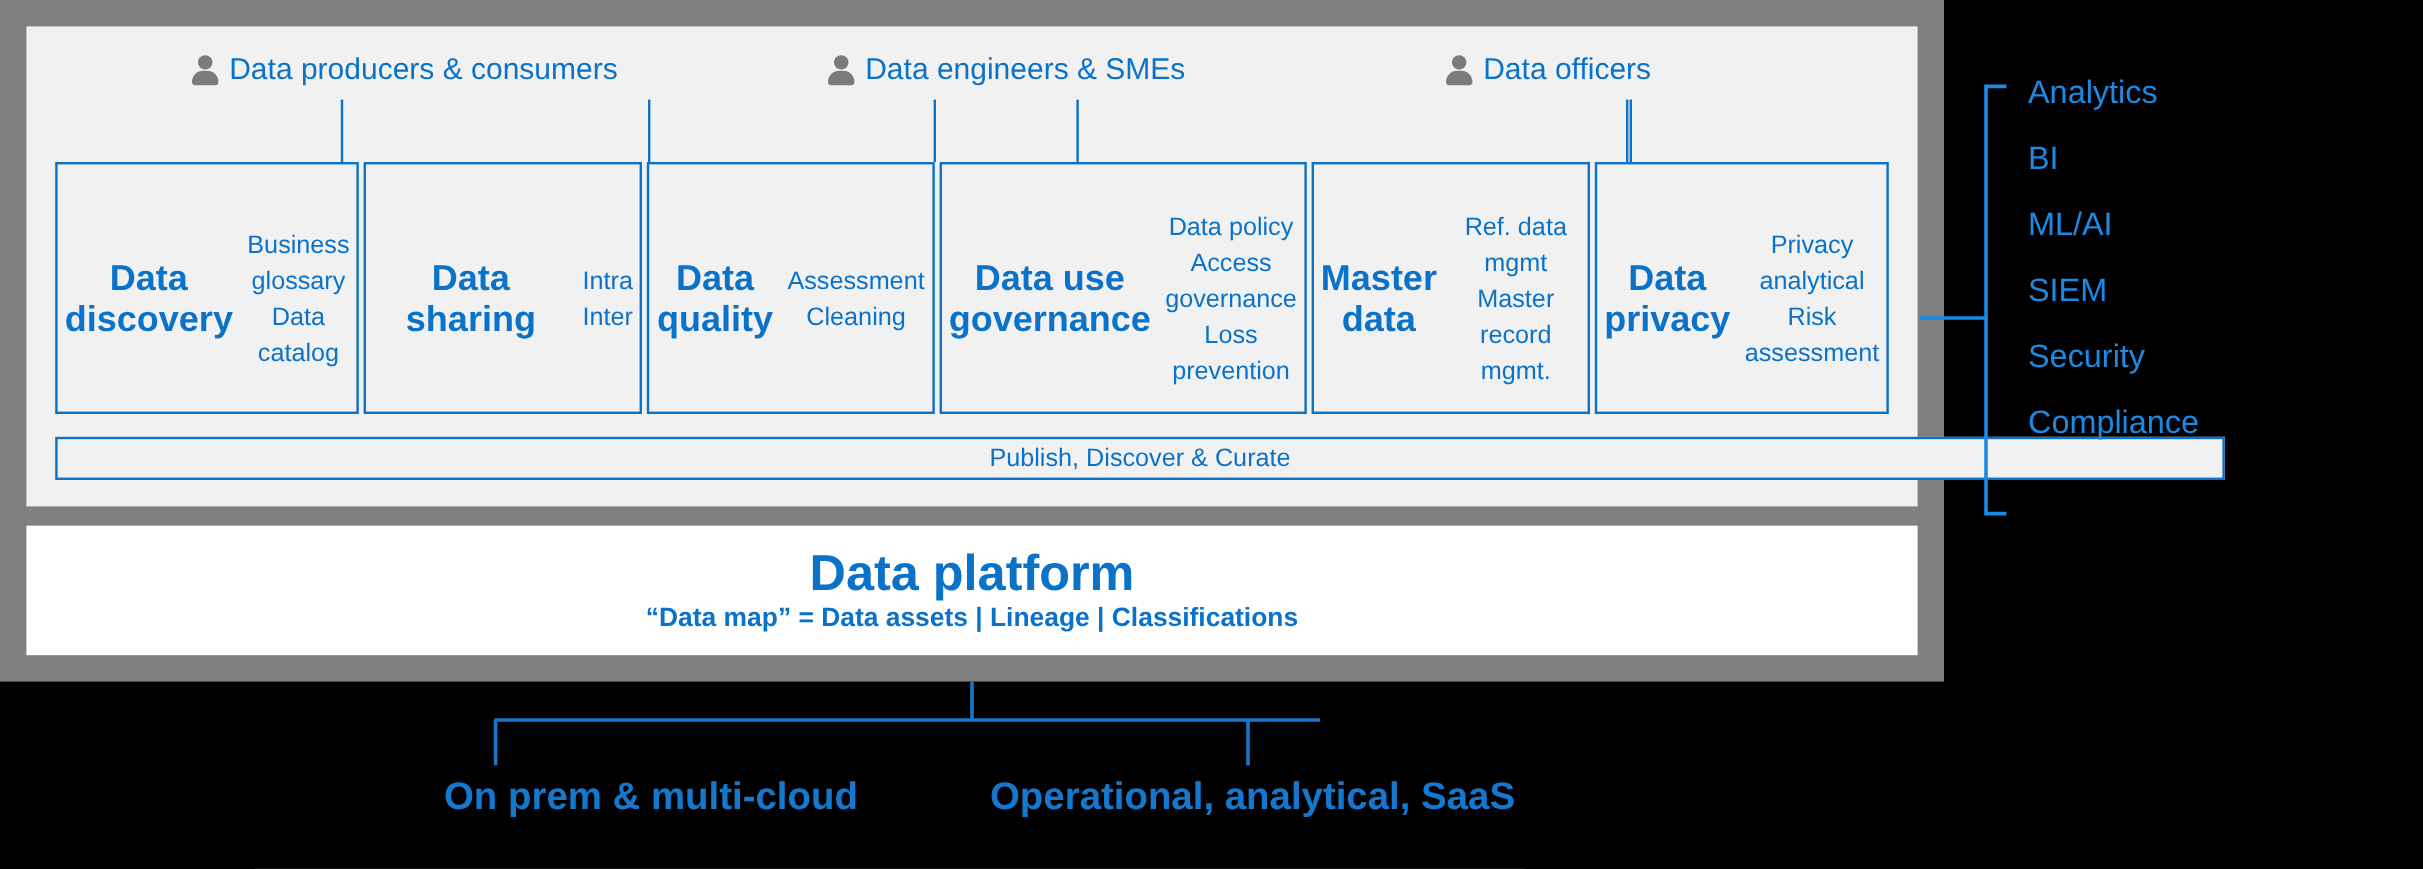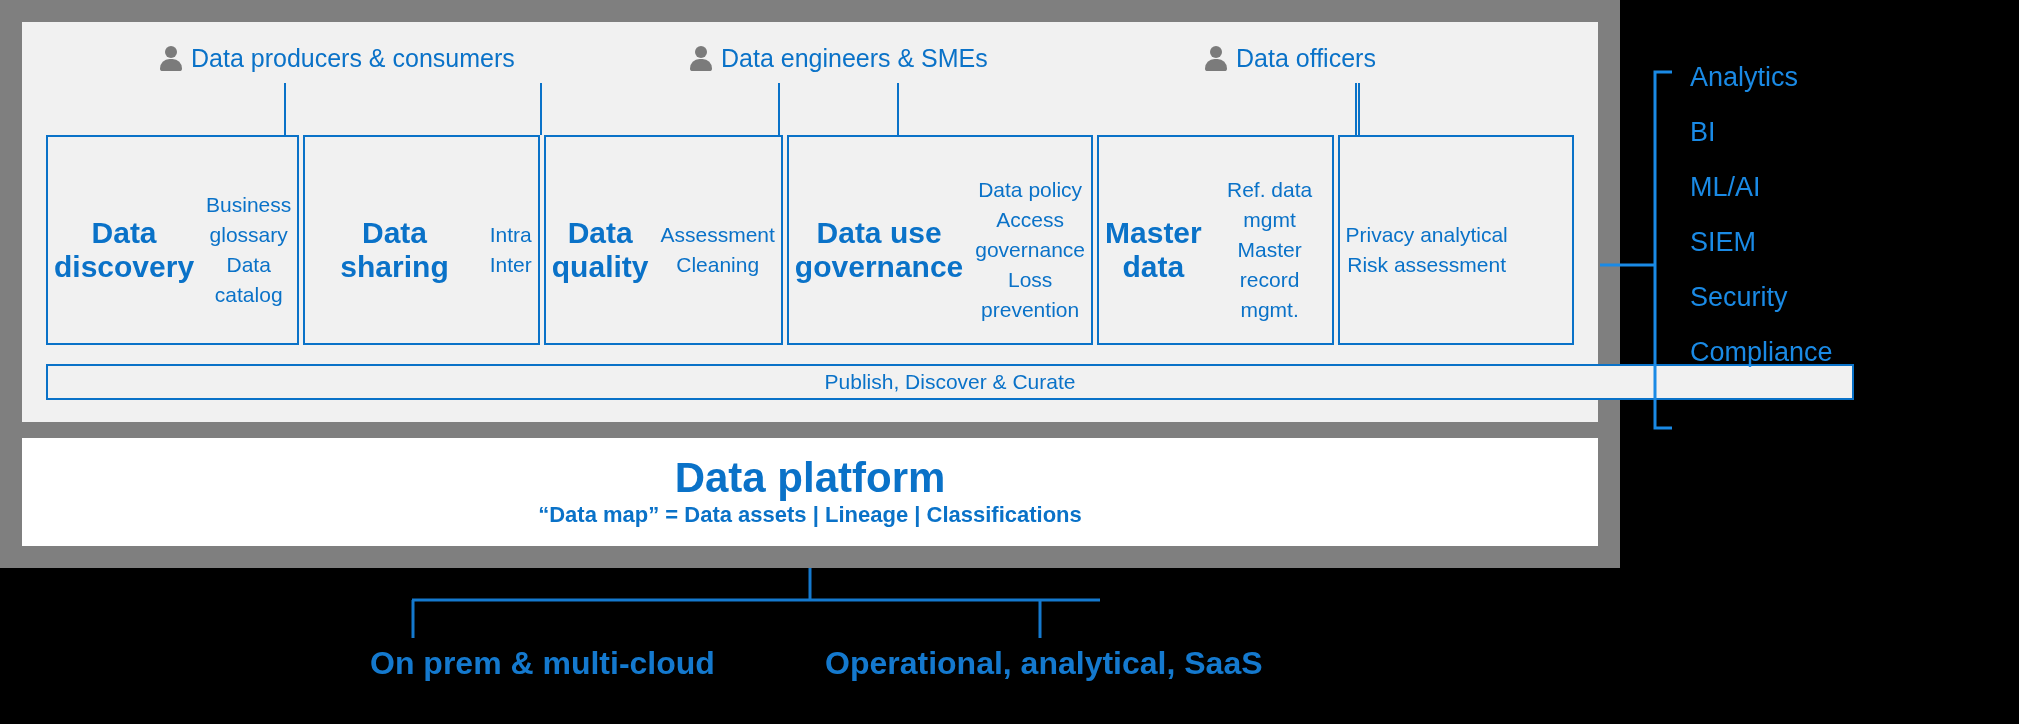--- a/index.html
+++ b/index.html
@@ -174,20 +174,21 @@
     </div>
   </div>
   <div class="cap-box">
     <div class="cap-title">Master data</div>
     <div class="cap-items">
       <div>Ref. data mgmt</div>
       <div>Master record mgmt.</div>
     </div>
   </div>
   <div class="cap-box">
+    <div class="cap-title">Data privacy</div>
     <div class="cap-items">
       <div>Privacy analytical</div>
       <div>Risk assessment</div>
     </div>
   </div>
 </div>
 
 <div id="publish-bar">
   <span>Publish, Discover &amp; Curate</span>
 </div>

